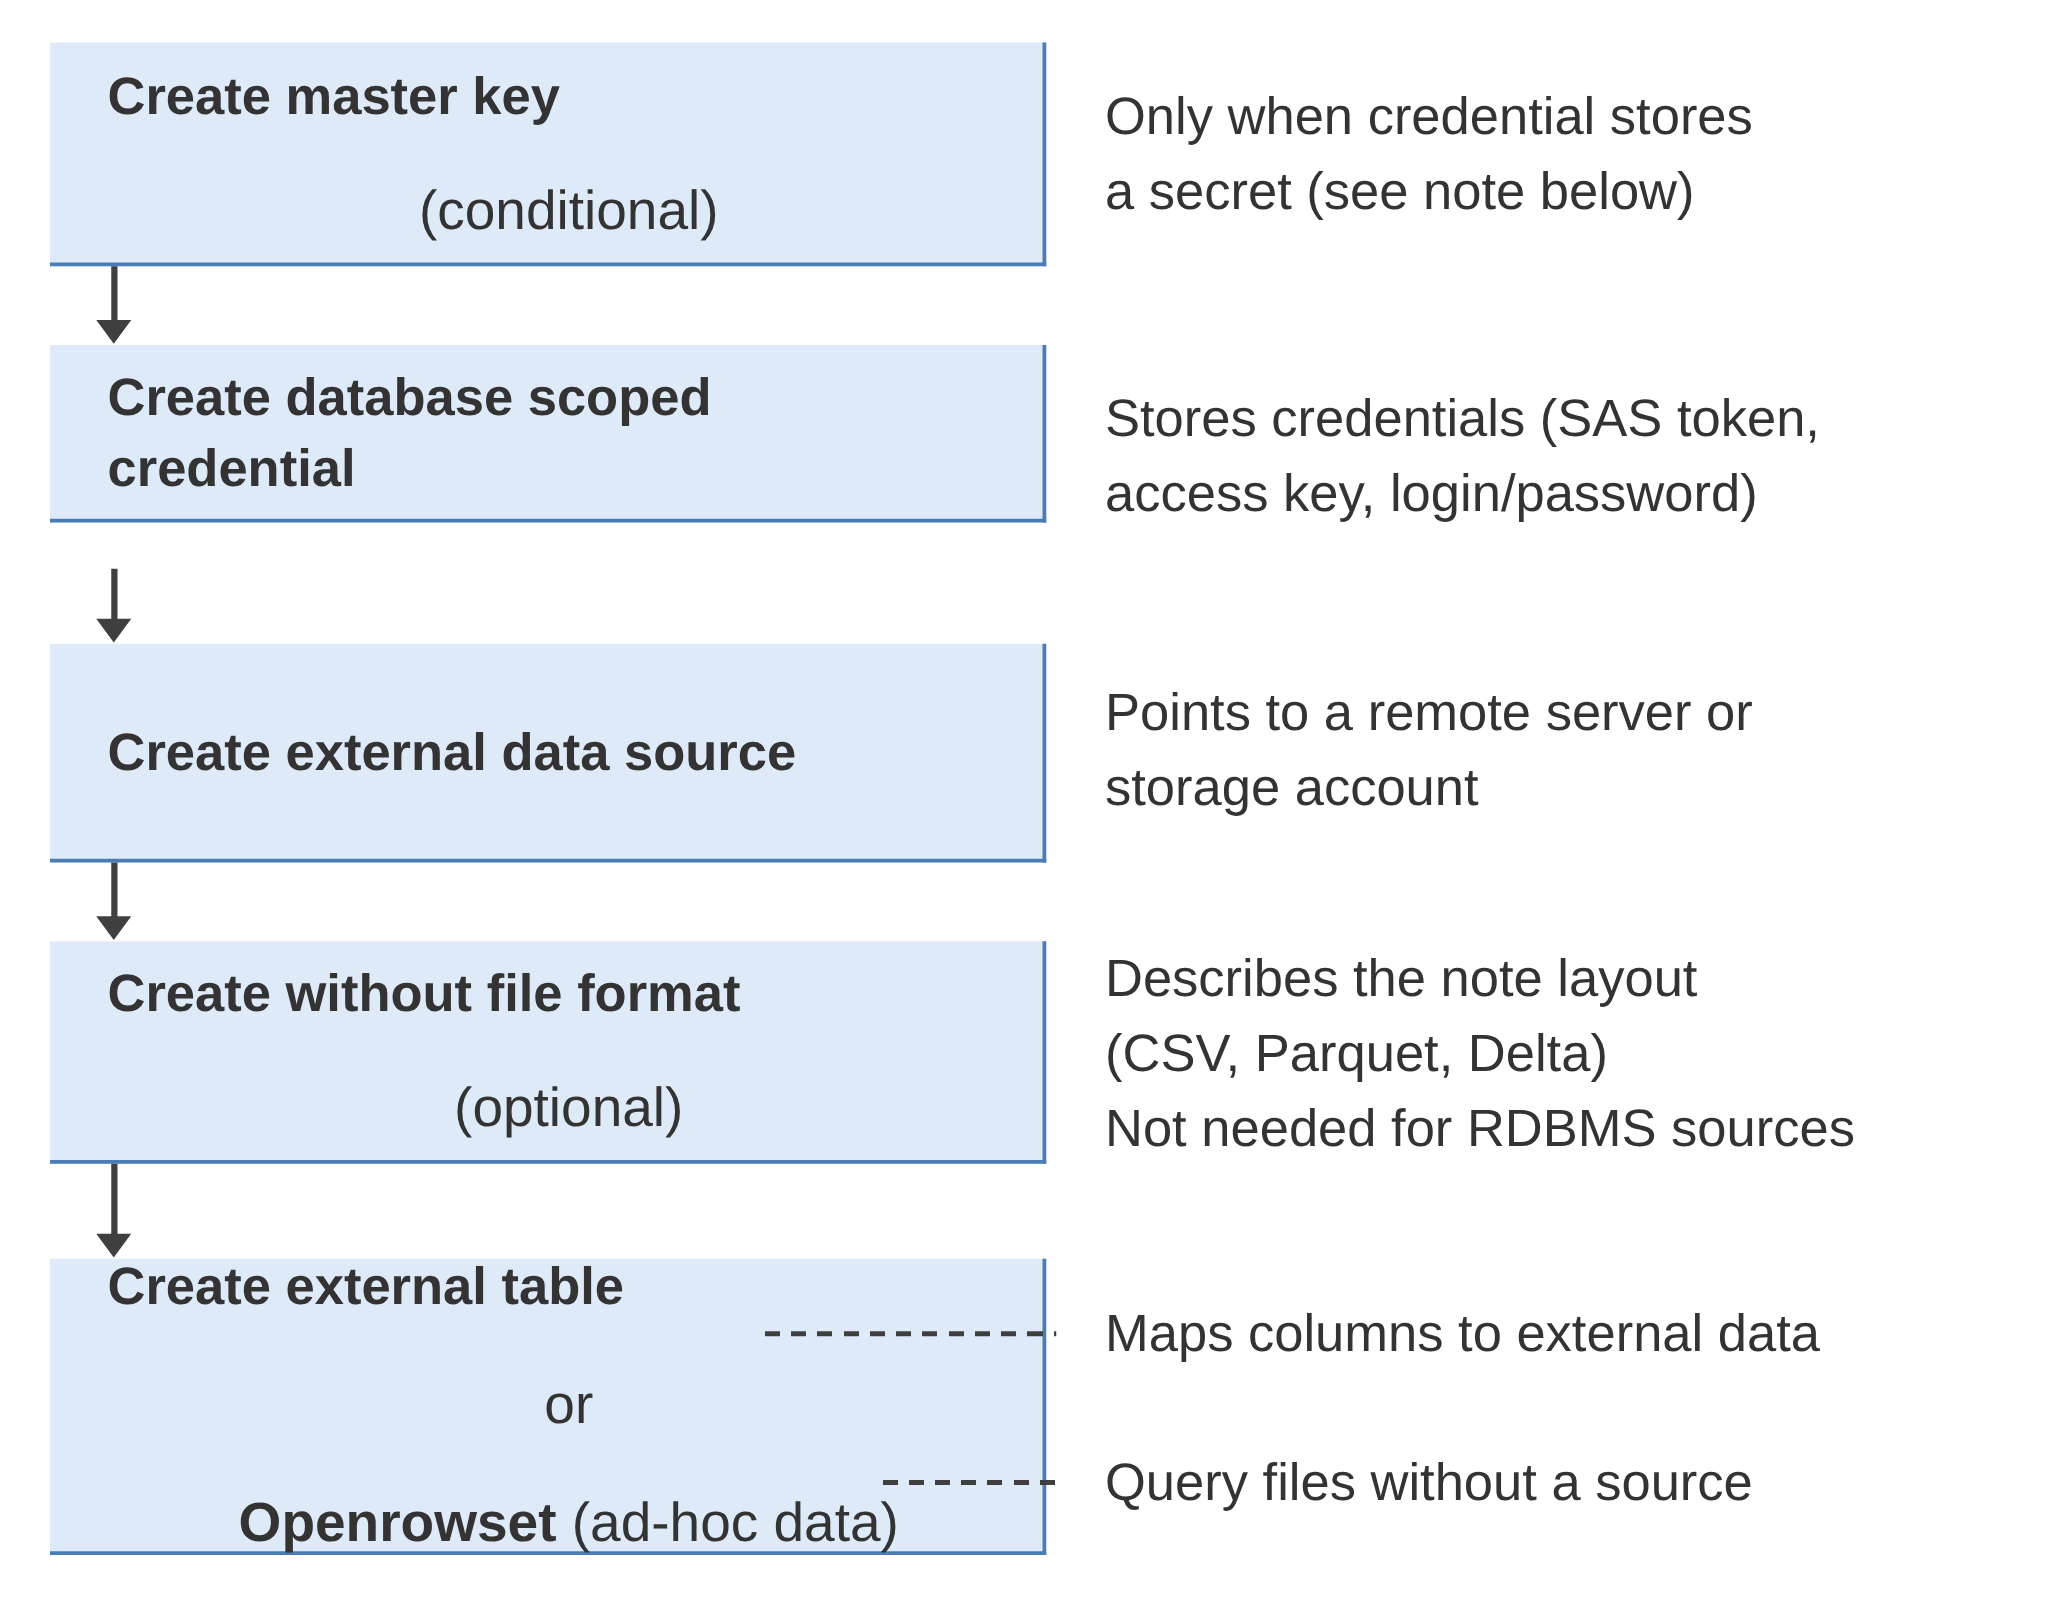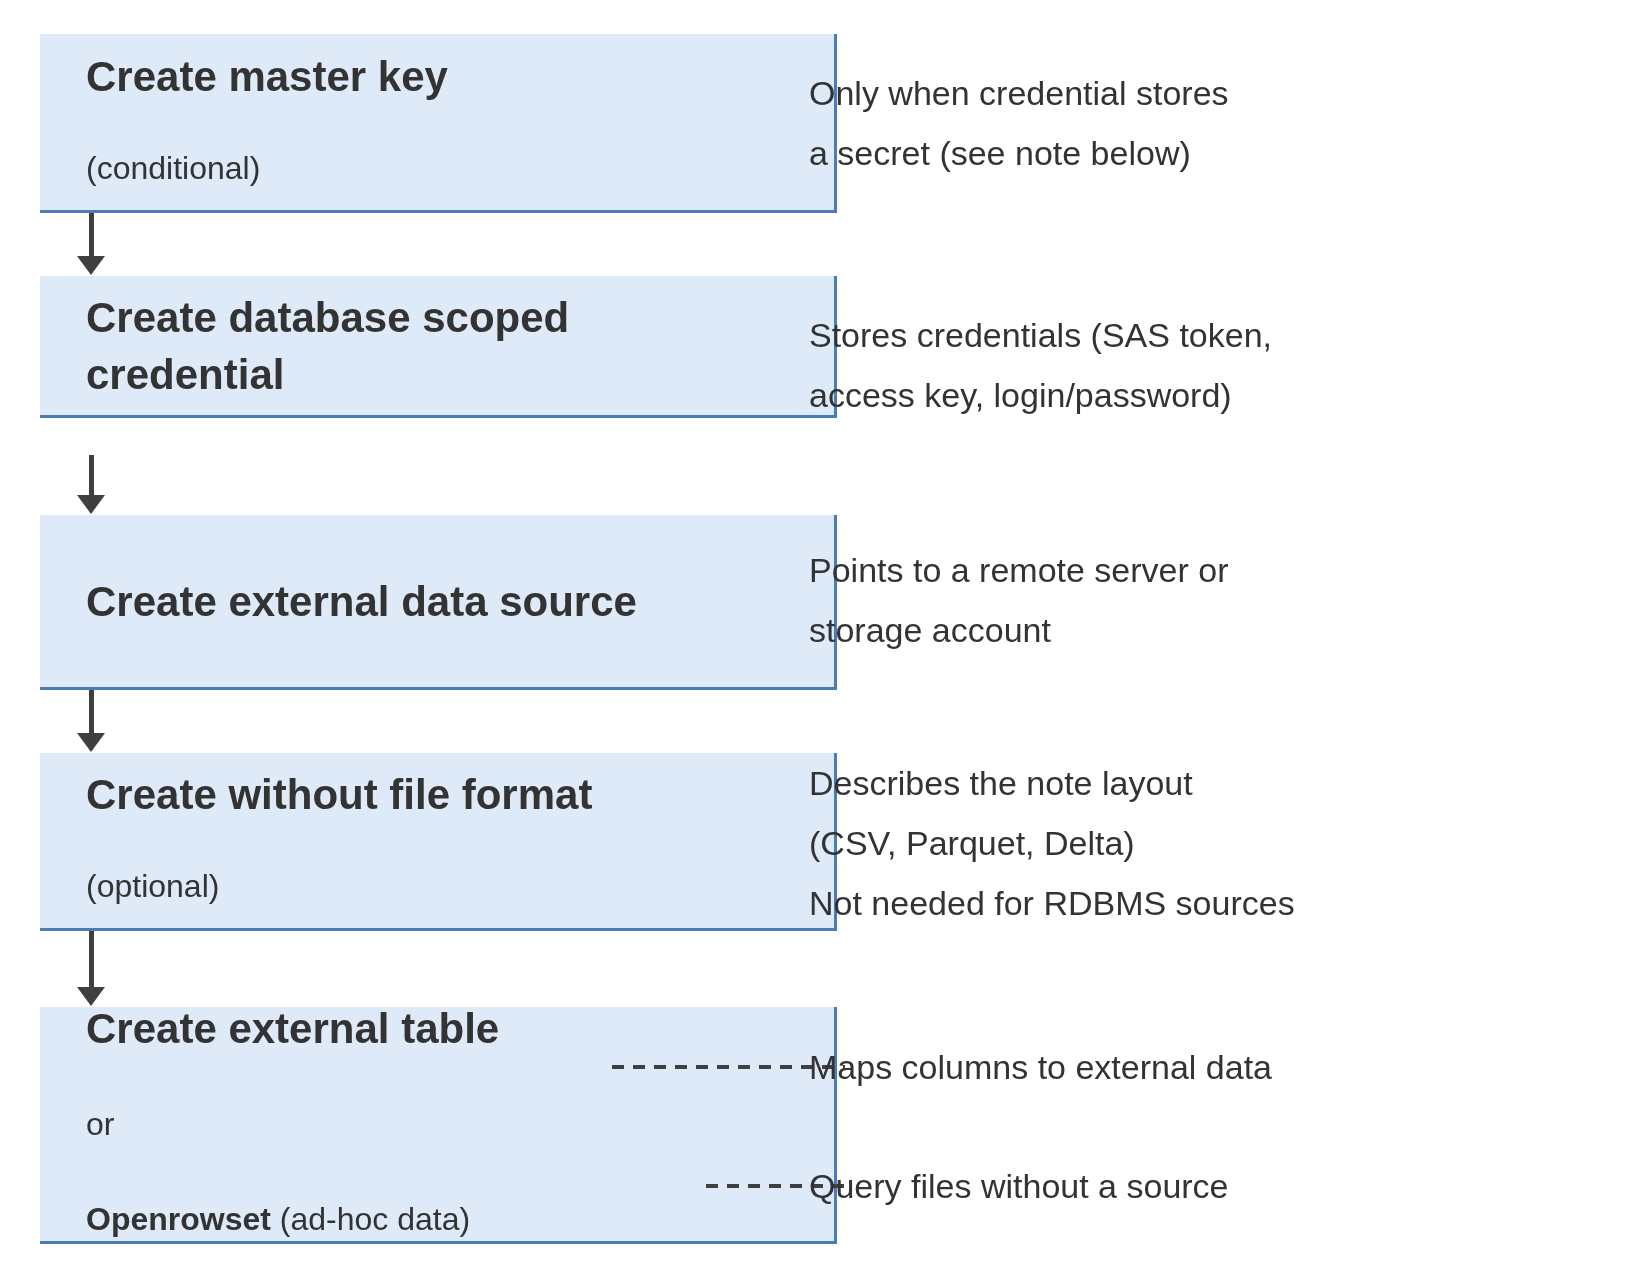--- a/index.html
+++ b/index.html
@@ -28,30 +28,31 @@
   }
   .step-title {
     font-weight: bold;
     font-size: 42px;
     line-height: 57px;
     color: var(--text, #333333);
     white-space: pre-line;
   }
   .step-subtitle {
     font-weight: normal;
-    font-size: 32px;
+    font-size: 44px;
     line-height: 57px;
     color: var(--text, #333333);
+    text-align: center;
   }
   .box-last .step-title, .box-last .step-subtitle { line-height: 60px; }
   .title-inline { font-weight: bold; }
   .note {
     position: absolute;
-    left: 809px;
-    font-size: 34px;
+    left: 884px;
+    font-size: 42px;
     line-height: 60px;
     color: var(--text, #333333);
     white-space: pre-line;
   }
   .arrow { position: absolute; left: 76px; width: 30px; }
   .arrow-stem {
     position: absolute;
     left: 12.5px; top: 0; bottom: 16px;
     width: 5px;
     background: var(--arrow, #3f3f3f);

